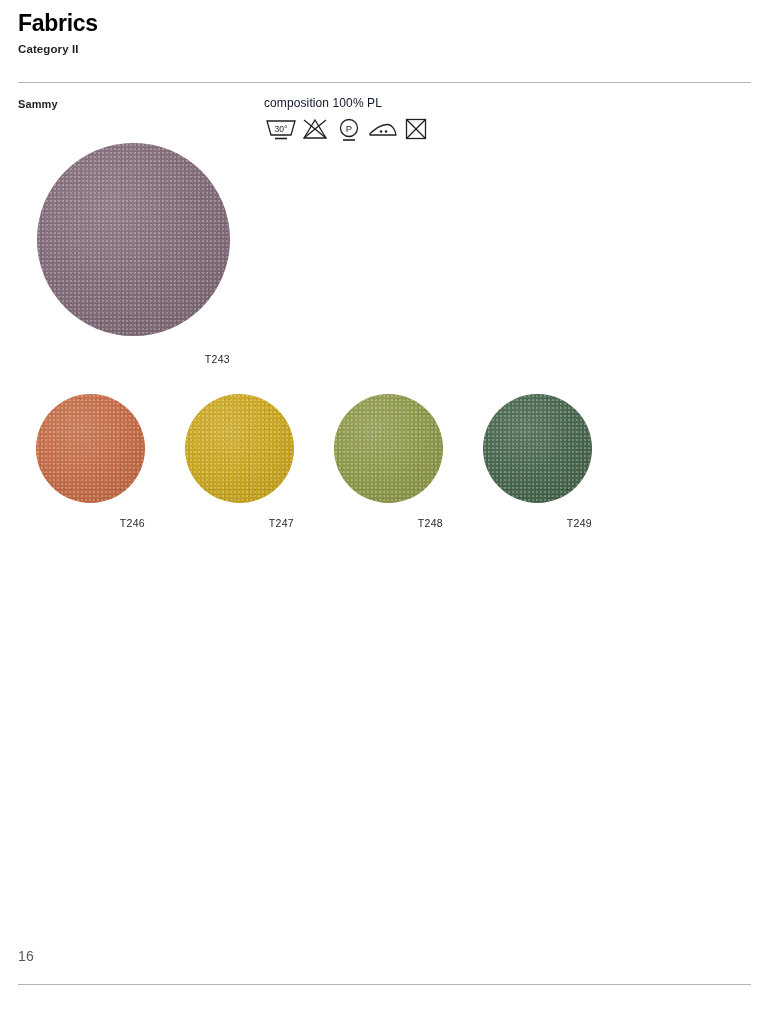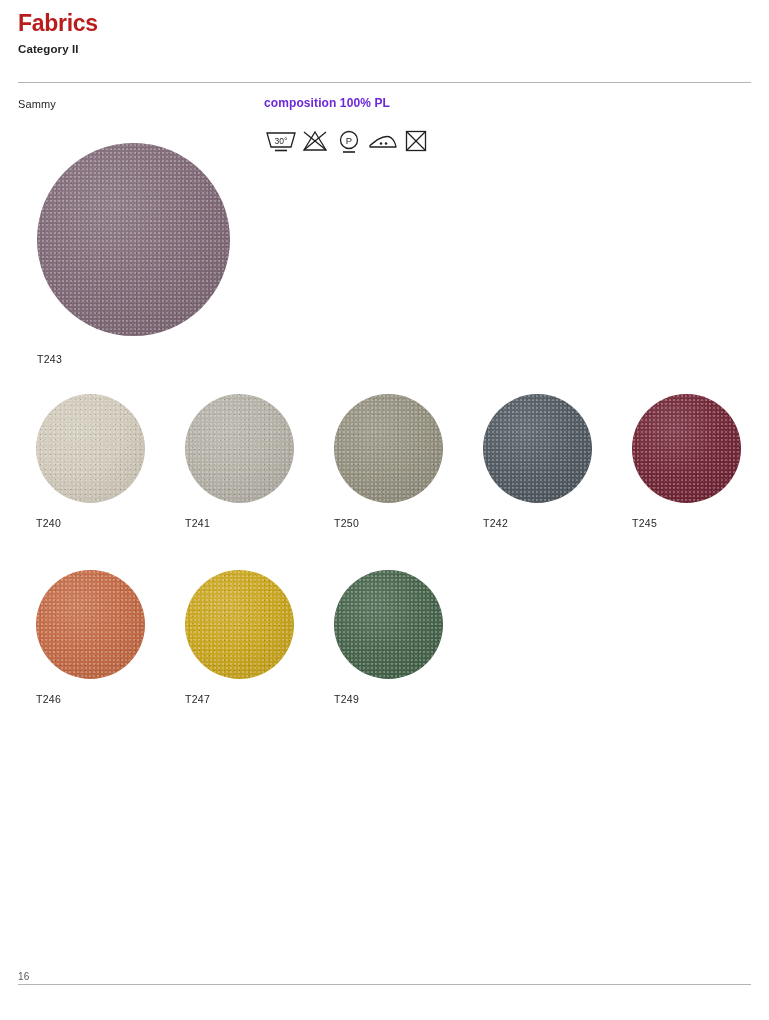--- a/index.html
+++ b/index.html
@@ -22,21 +22,21 @@
     left: 18px;
     top: 10px;
     width: 733px;
   }
   .title {
     font-size: 23px;
     font-weight: bold;
     letter-spacing: -0.3px;
     line-height: 1.15;
     margin: 0;
-    color: #b91c1c;
+    color: #000000;
   }
   .subtitle {
     font-size: 11.5px;
     font-weight: bold;
     letter-spacing: 0.1px;
     margin: 7px 0 4px 0;
     color: #231f20;
   }
   .header-rule {
     position: absolute;
@@ -46,40 +46,40 @@
     height: 1px;
     background: #b4b4b6;
   }
 
   
   .fabric-name {
     position: absolute;
     left: 18px;
     top: 98px;
     font-size: 11px;
-    font-weight: normal;
+    font-weight: bold;
     letter-spacing: 0.1px;
   }
   .composition-block {
     position: absolute;
     left: 264px;
     top: 96px;
     width: 300px;
   }
   .composition-text {
     font-size: 12px;
-    font-weight: bold;
+    font-weight: normal;
     letter-spacing: 0.1px;
-    color: #6d28d9;
+    color: #0f172a;
     white-space: nowrap;
   }
   .care-symbols {
     display: flex;
     align-items: flex-end;
-    margin-top: 18px;
+    margin-top: 6px;
   }
   .care-symbol {
     width: 34px;
     height: 26px;
     display: block;
   }
   .care-symbol svg {
     display: block;
     width: 34px;
     height: 26px;
@@ -123,21 +123,21 @@
                 rgba(255,255,255,0.04) 45%,
                 rgba(0,0,0,0.09) 100%);
     pointer-events: none;
     z-index: 2;
   }
   .featured-circle {
     width: 193px;
     height: 193px;
   }
   .swatch-label {
-    text-align: left;
+    text-align: right;
     font-size: 10.5px;
     letter-spacing: 0.3px;
     color: #231f20;
     margin-top: 14px;
   }
   .featured-label {
     margin-top: 17px;
   }
 
   
@@ -168,22 +168,22 @@
     position: absolute;
     left: 18px;
     top: 984px;
     width: 733px;
     height: 1px;
     background: #b4b4b6;
   }
   .page-number {
     position: absolute;
     left: 18px;
-    top: 971px;
-    font-size: 10px;
+    top: 948px;
+    font-size: 14px;
     color: #58585b;
     letter-spacing: 0.2px;
   }
 </style>
 </head>
 <body>
 
 <div class="page-header">
   <h1 class="title">Fabrics</h1>
   <div class="subtitle">Category II</div>
@@ -241,48 +241,30 @@
 </div>
 
 <div class="featured-swatch-wrap">
   <div class="swatch-circle featured-circle" style="background: rgb(125, 102, 116);"></div>
   <div class="swatch-label featured-label">T243</div>
 </div>
 
 <div class="swatch-grid">
   <div class="swatch-row">
       <div class="swatch-cell">
-        <div class="swatch-circle grid-circle" style="background: rgb(207, 200, 184);"></div>
-        <div class="swatch-label">T240</div>
-      </div>
-      <div class="swatch-cell">
-        <div class="swatch-circle grid-circle" style="background: rgb(178, 174, 164);"></div>
-        <div class="swatch-label">T241</div>
-      </div>
-      <div class="swatch-cell">
-        <div class="swatch-circle grid-circle" style="background: rgb(145, 141, 123);"></div>
-        <div class="swatch-label">T250</div>
-      </div>
-      <div class="swatch-cell">
-        <div class="swatch-circle grid-circle" style="background: rgb(76, 85, 93);"></div>
-        <div class="swatch-label">T242</div>
-      </div>
-      <div class="swatch-cell">
-        <div class="swatch-circle grid-circle" style="background: rgb(110, 32, 48);"></div>
-        <div class="swatch-label">T245</div>
-      </div>
-    </div>
-  <div class="swatch-row">
-      <div class="swatch-cell">
         <div class="swatch-circle grid-circle" style="background: rgb(194, 102, 63);"></div>
         <div class="swatch-label">T246</div>
       </div>
       <div class="swatch-cell">
         <div class="swatch-circle grid-circle" style="background: rgb(200, 163, 23);"></div>
         <div class="swatch-label">T247</div>
+      </div>
+      <div class="swatch-cell">
+        <div class="swatch-circle grid-circle" style="background: rgb(138, 148, 66);"></div>
+        <div class="swatch-label">T248</div>
       </div>
       <div class="swatch-cell">
         <div class="swatch-circle grid-circle" style="background: rgb(65, 96, 70);"></div>
         <div class="swatch-label">T249</div>
       </div>
     </div>
   <div class="swatch-row">
     </div>
 </div>
 

